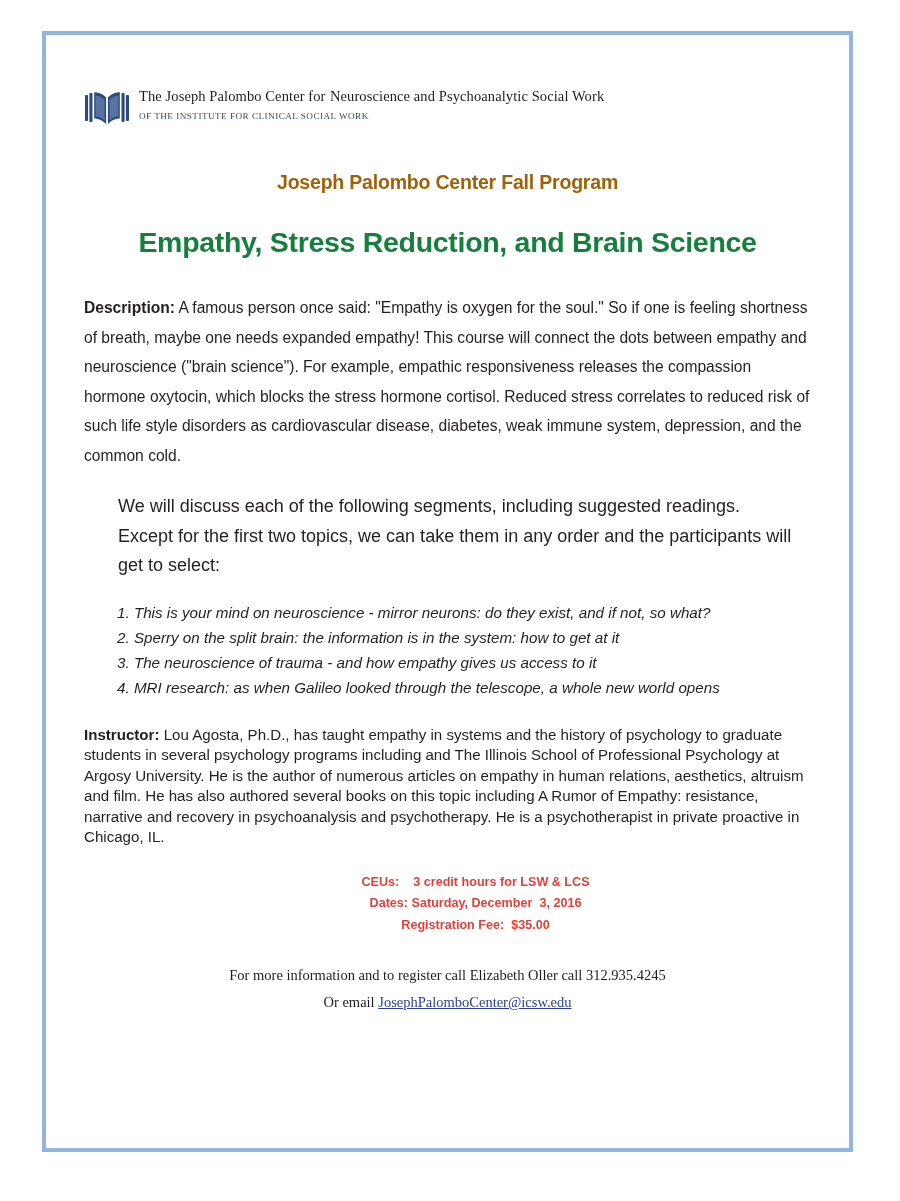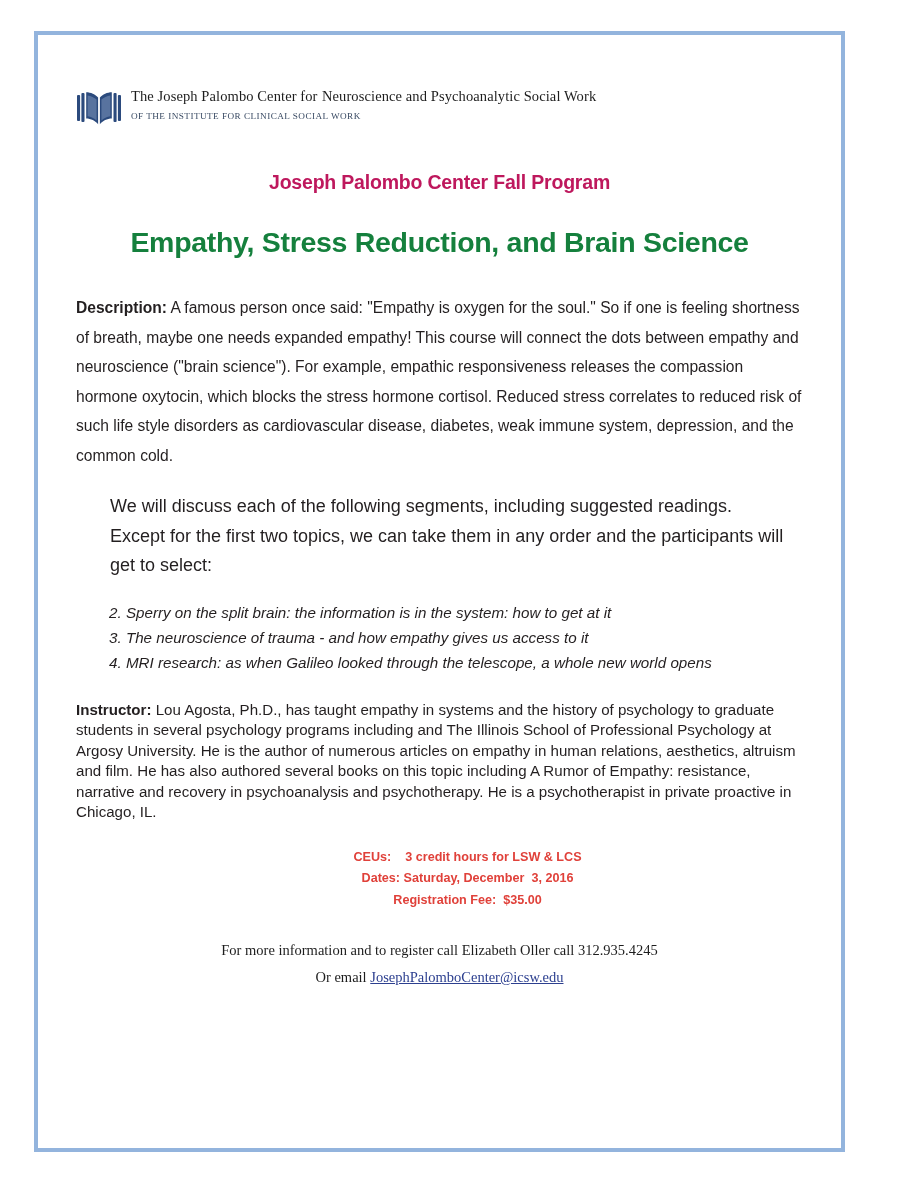--- a/index.html
+++ b/index.html
@@ -12,21 +12,21 @@
     width: 900px;
     height: 1201px;
     font-family: "Liberation Sans", sans-serif;
     color: #231f20;
     -webkit-font-smoothing: antialiased;
   }
 
   
   .flyer {
     position: absolute;
-    left: 34px;
+    left: 42px;
     top: 31px;
     width: 811px;
     height: 1121px;
     box-sizing: border-box;
     border: 4px solid #93b4dd;
     background: #ffffff;
   }
   .flyer-inner {
     padding: 0 38px;
     height: 100%;
@@ -70,21 +70,21 @@
     letter-spacing: 0.45px;
     margin-top: 2px;
     white-space: nowrap;
   }
 
   
   .program-kicker {
     text-align: center;
     font-size: 19.5px;
     font-weight: bold;
-    color: #be185d;
+    color: #a16207;
     letter-spacing: -0.2px;
     margin-top: 42px;
   }
   .program-title {
     text-align: center;
     font-size: 28.5px;
     font-weight: bold;
     color: #15803d;
     letter-spacing: -0.3px;
     margin-top: 32px;
@@ -193,20 +193,21 @@
     </div>
 
     <div class="program-kicker">Joseph Palombo Center Fall Program</div>
     <div class="program-title">Empathy, Stress Reduction, and Brain Science</div>
 
     <p class="description"><span class="lead-label">Description:</span><span> A famous person once said: "Empathy is oxygen for the soul." So if one is feeling shortness of breath, maybe one needs expanded empathy! This course will connect the dots between empathy and neuroscience ("brain science"). For example, empathic responsiveness releases the compassion hormone oxytocin, which blocks the stress hormone cortisol. Reduced stress correlates to reduced risk of such life style disorders as cardiovascular disease, diabetes, weak immune system, depression, and the common cold.</span></p>
 
     <p class="indented-block">We will discuss each of the following segments, including suggested readings. Except for the first two topics, we can take them in any order and the participants will get to select:</p>
 
     <div class="topic-list">
+      <div class="topic-item">1. This is your mind on neuroscience - mirror neurons: do they exist, and if not, so what?</div>
       <div class="topic-item">2. Sperry on the split brain: the information is in the system: how to get at it</div>
       <div class="topic-item">3. The neuroscience of trauma - and how empathy gives us access to it</div>
       <div class="topic-item">4. MRI research: as when Galileo looked through the telescope, a whole new world opens</div>
     </div>
 
     <p class="instructor"><span class="lead-label">Instructor:</span><span>  Lou Agosta, Ph.D., has taught empathy in systems and the history of psychology to graduate students in several psychology programs including  and The Illinois School of Professional Psychology at Argosy University.  He is the author of numerous articles on empathy in human relations, aesthetics, altruism and film.  He has also authored several books on this topic including A Rumor of Empathy: resistance, narrative and recovery in psychoanalysis and psychotherapy.  He is a psychotherapist in private proactive in Chicago, IL.</span></p>
 
     <div class="details">
       <div class="detail-row">CEUs:    3 credit hours for LSW &amp; LCS</div>
       <div class="detail-row">Dates: Saturday, December  3, 2016</div>

